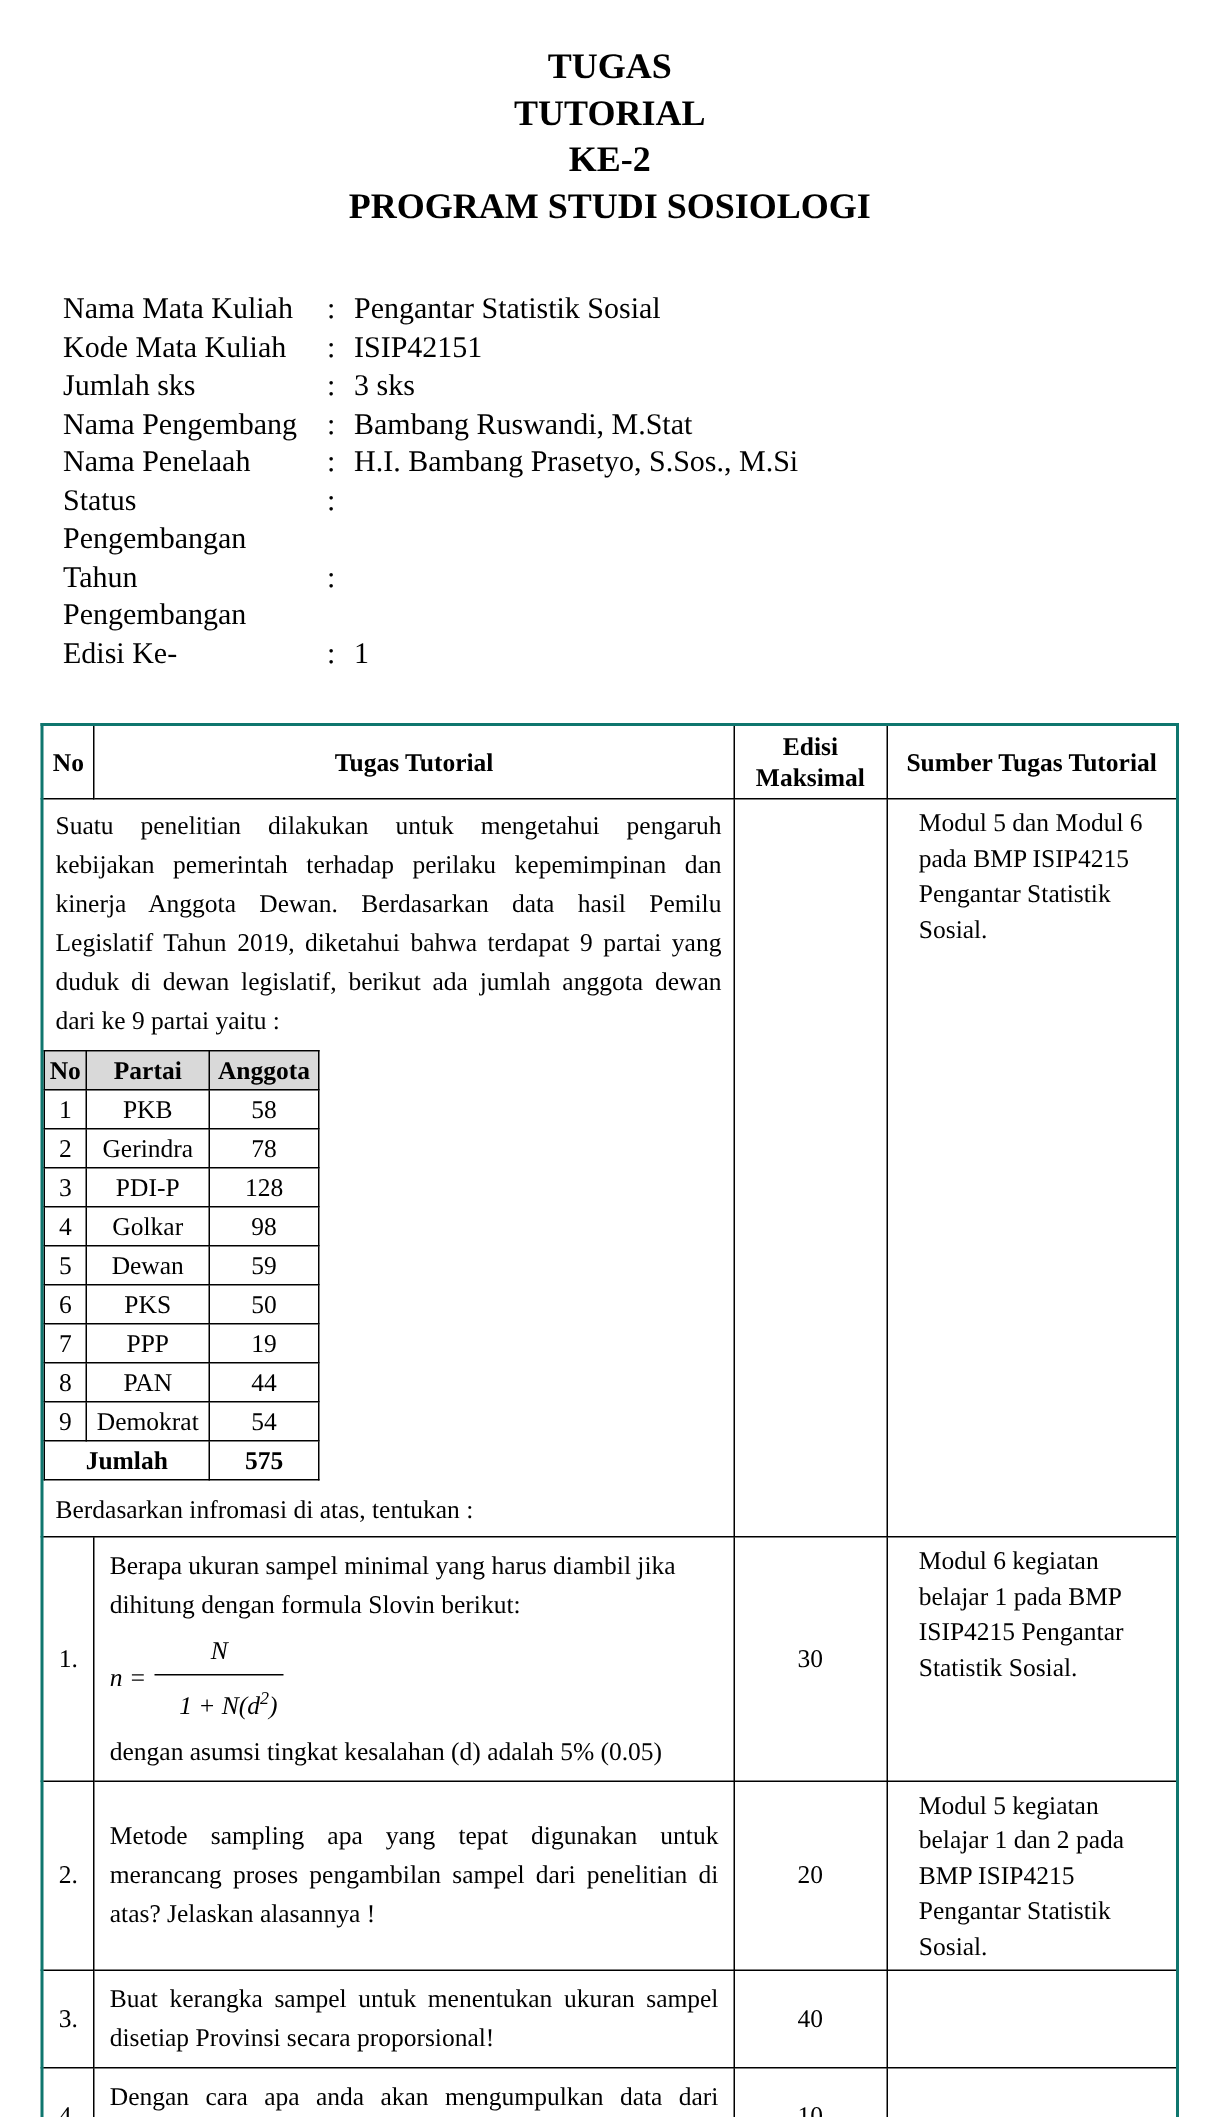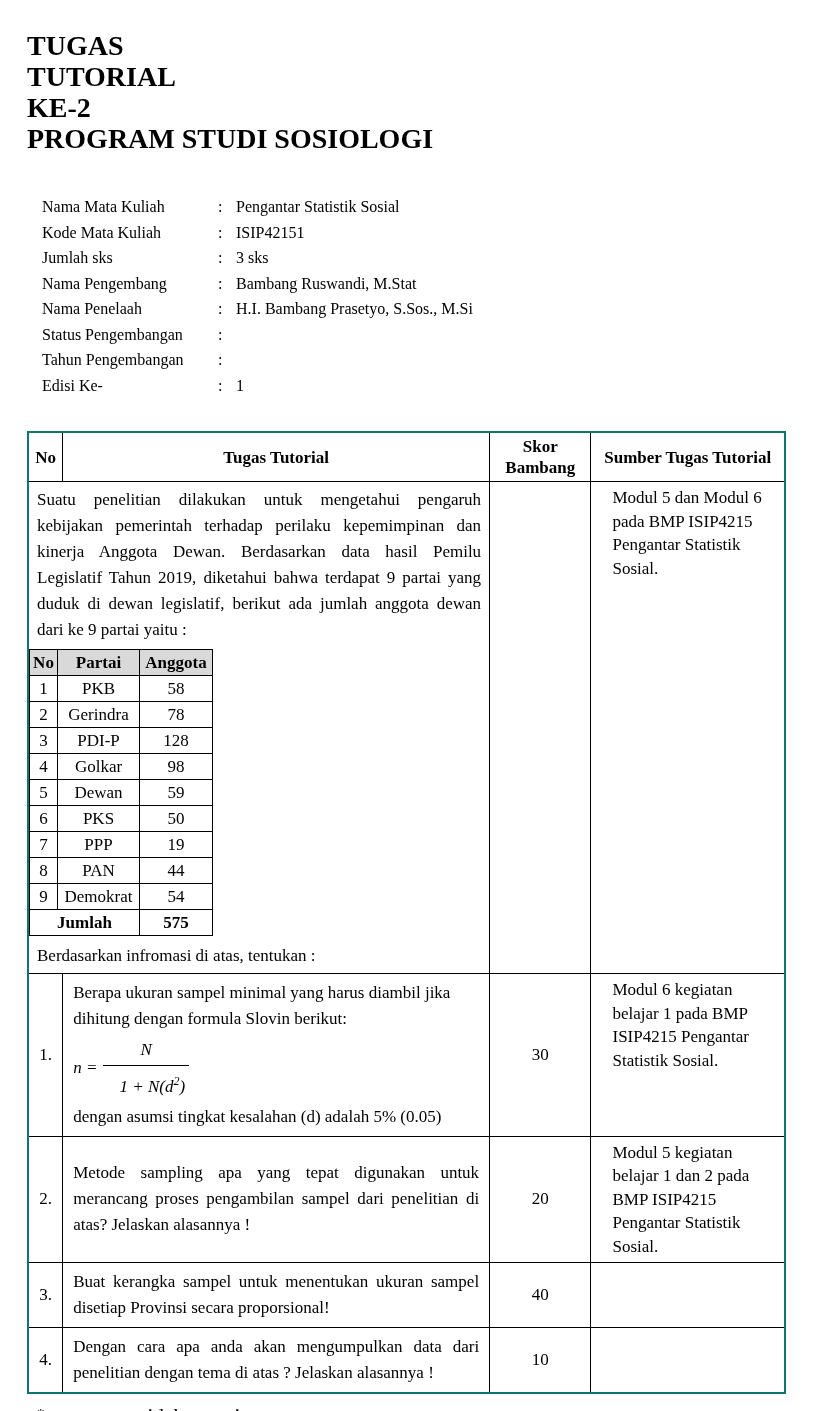--- a/index.html
+++ b/index.html
@@ -7,24 +7,24 @@
   .page {
     width: 813px;
     min-height: 1411px;
     background: #ffffff;
     color: #000;
     font-family: "Liberation Serif", serif;
     padding: 28px 27px 20px 27px;
   }
 
   
-  .title-block { font-weight: bold; font-size: 28px; line-height: 31px; margin-top: 2px; }
-
-  
-  .meta { margin: 40px 0 0 15px; font-size: 16px; }
+  .title-block { text-align: center; font-weight: bold; font-size: 24px; line-height: 31px; margin-top: 2px; }
+
+  
+  .meta { margin: 40px 0 0 15px; font-size: 20px; }
   .meta-row { display: flex; line-height: 25.5px; }
   .m-label { flex: 0 0 176px; }
   .m-colon { flex: 0 0 18px; }
   .m-value { flex: 1; }
   .struck { text-decoration: line-through; }
 
   
   .task-table {
     border-collapse: collapse;
     width: 759px;
@@ -121,21 +121,21 @@
       <span class="m-colon">:</span>
       <span class="m-value">1</span>
     </div>
   </section>
 
   <table class="task-table">
     <tbody>
         <tr class="head">
       <th class="c-no">No</th>
       <th class="c-task">Tugas Tutorial</th>
-      <th class="c-score">Skor Bambang</th>
+      <th class="c-score">Edisi Maksimal</th>
       <th class="c-source">Sumber Tugas Tutorial</th>
     </tr>
 
     <tr>
       <td colspan="2" class="intro-cell">
         <p class="intro-para">Suatu penelitian dilakukan untuk mengetahui pengaruh kebijakan pemerintah terhadap perilaku kepemimpinan dan kinerja Anggota Dewan. Berdasarkan data hasil Pemilu Legislatif Tahun 2019, diketahui bahwa terdapat 9 partai yang duduk di dewan legislatif, berikut ada jumlah anggota dewan dari ke 9 partai yaitu :</p>
 
         <table class="party-table">
           <tbody>
                 <tr style="background:#d9d9d9;">

